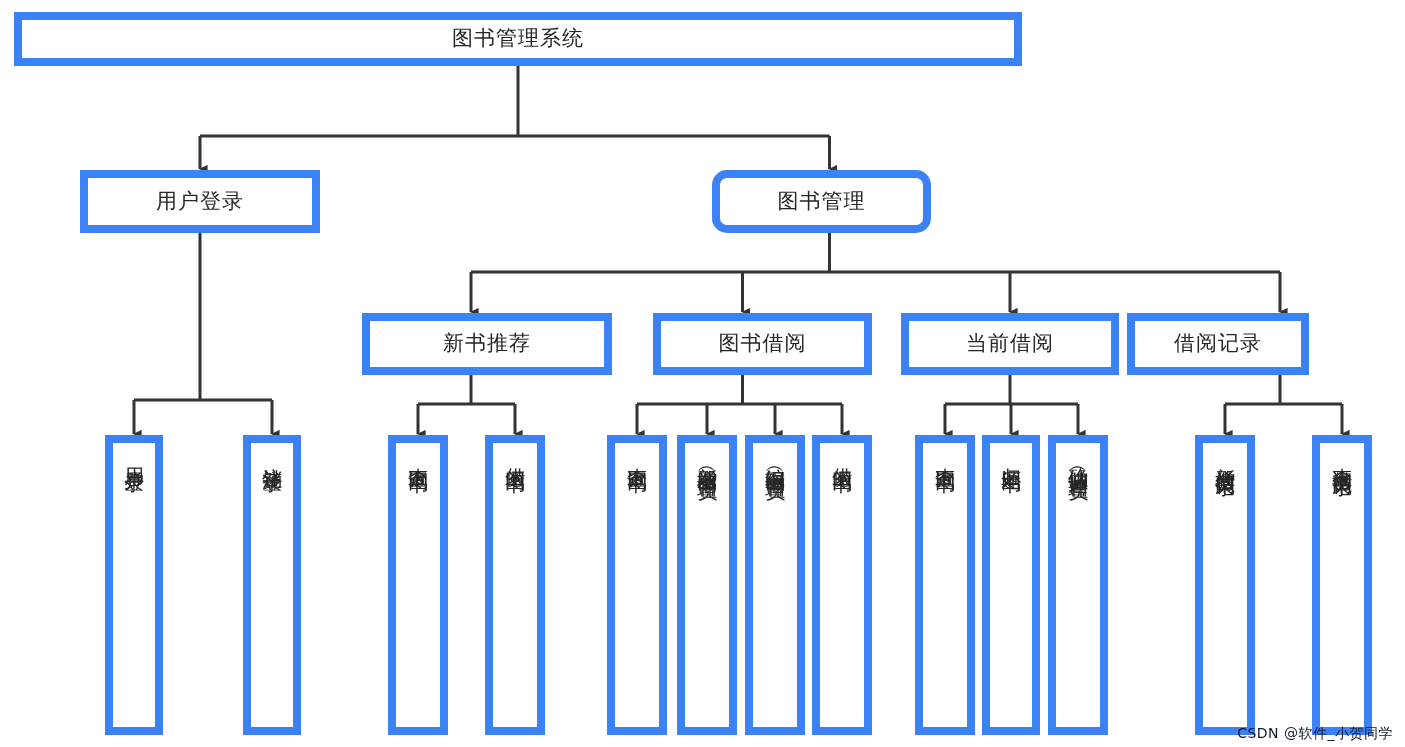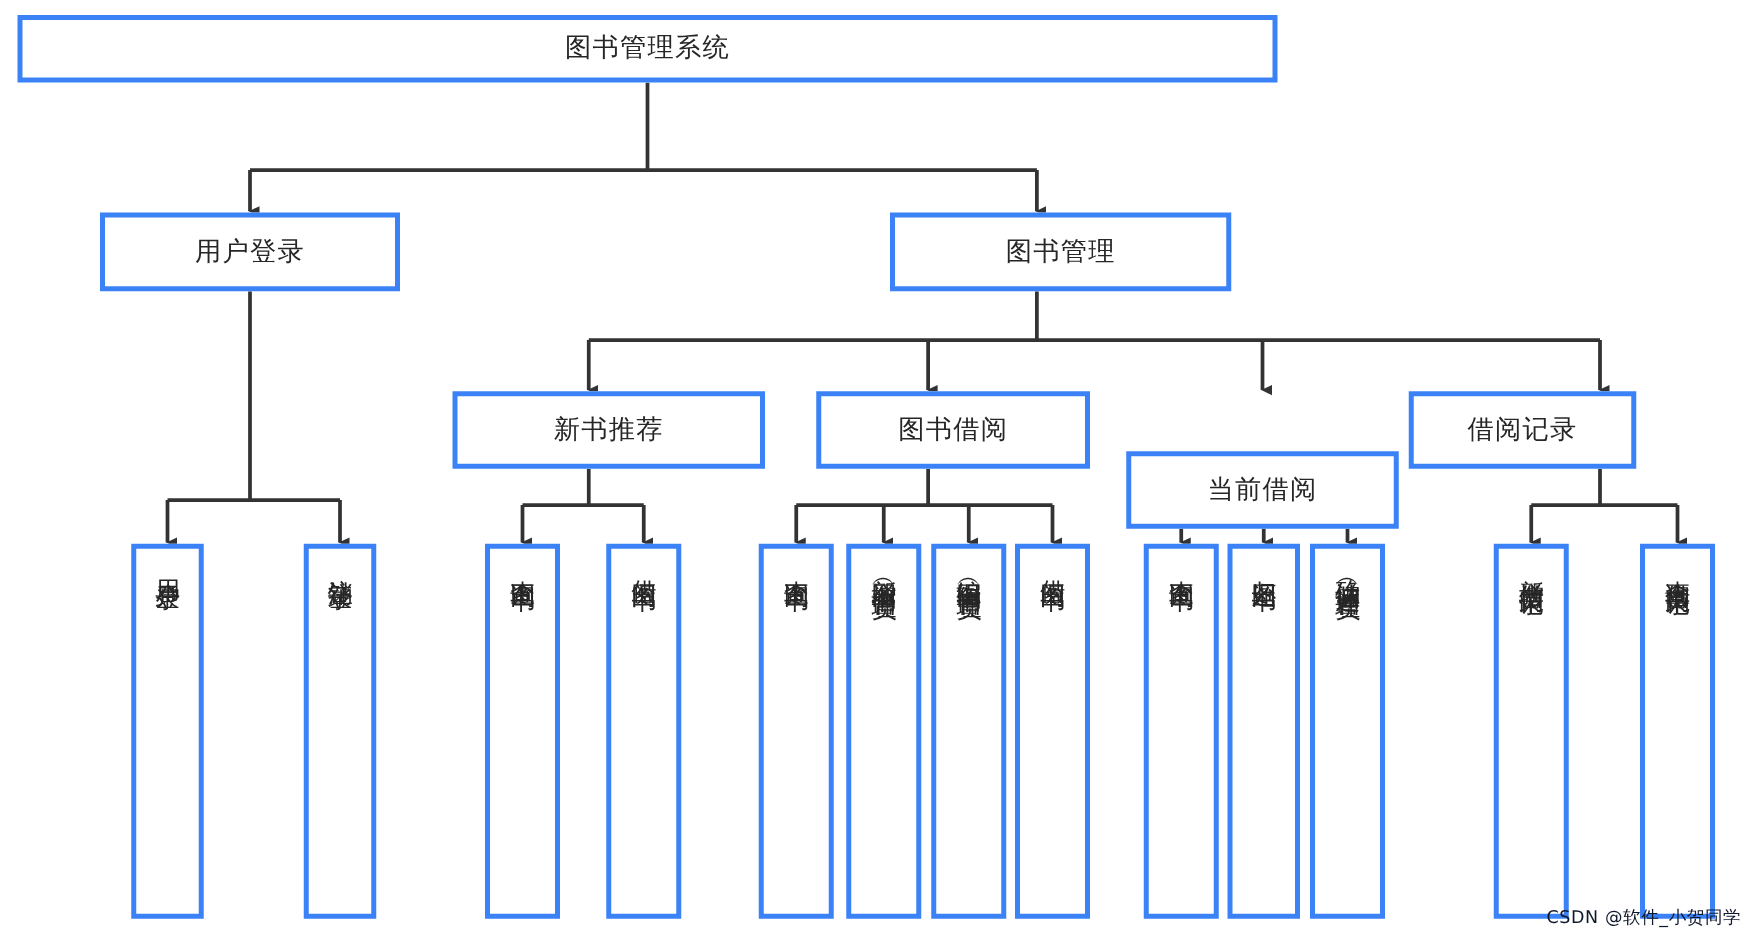--- a/index.html
+++ b/index.html
@@ -23,21 +23,21 @@
     left: 0;
     top: 0;
     width: 1405px;
     height: 747px;
     pointer-events: none;
   }
   .node {
     position: absolute;
     box-sizing: border-box;
     background: #ffffff;
-    border: 4px solid #3b82f6;
+    border: 8px solid #3b82f6;
     display: flex;
     align-items: center;
     justify-content: center;
     color: #262626;
     z-index: 2;
   }
   .node.horizontal {
     font-size: 21px;
     letter-spacing: 1px;
     line-height: 1.2;
@@ -115,31 +115,31 @@
       </g>
   </svg>
 
   <div class="node horizontal" style="left: 14px; top: 12px; width: 1008px; height: 54px;">
     <span>图书管理系统</span>
   </div>
 
   <div class="node horizontal" style="left: 80px; top: 170px; width: 240px; height: 63px;">
     <span>用户登录</span>
   </div>
-  <div class="node horizontal" style="left: 712px; top: 170px; width: 273px; height: 63px;">
+  <div class="node horizontal" style="left: 712px; top: 170px; width: 219px; height: 63px; border-radius: 15px;">
     <span>图书管理</span>
   </div>
 
   <div class="node horizontal" style="left: 362px; top: 313px; width: 250px; height: 62px;">
     <span>新书推荐</span>
   </div>
   <div class="node horizontal" style="left: 633px; top: 313px; width: 219px; height: 62px; margin-left: 20px;">
     <span>图书借阅</span>
   </div>
-  <div class="node horizontal" style="left: 901px; top: 313px; width: 218px; height: 62px; margin-top: 48px;">
+  <div class="node horizontal" style="left: 901px; top: 313px; width: 218px; height: 62px;">
     <span>当前借阅</span>
   </div>
   <div class="node horizontal" style="left: 1127px; top: 313px; width: 182px; height: 62px;">
     <span>借阅记录</span>
   </div>
 
   <div class="node vertical" style="left: 105px; top: 435px; width: 58px; height: 300px;">
     <span class="vtext">用户登录</span>
   </div>
   <div class="node vertical" style="left: 243px; top: 435px; width: 58px; height: 300px;">

